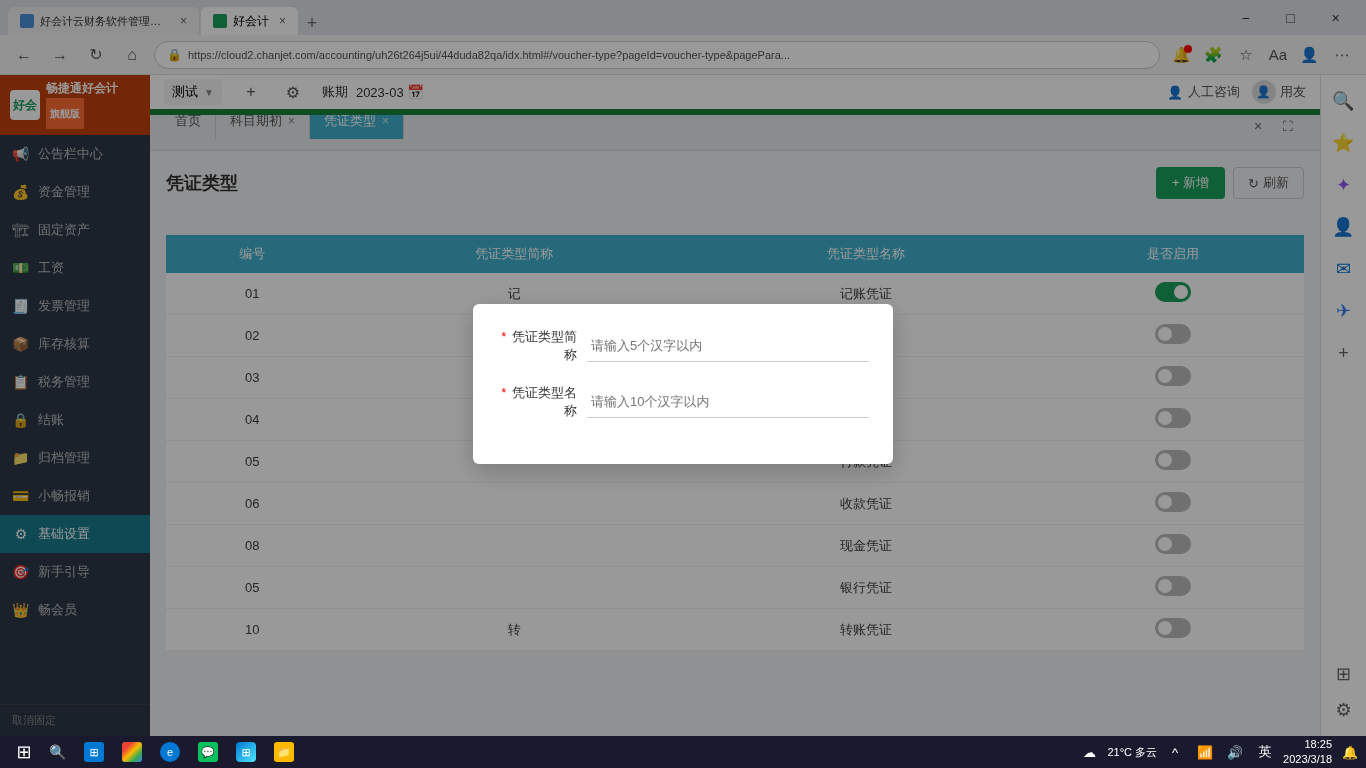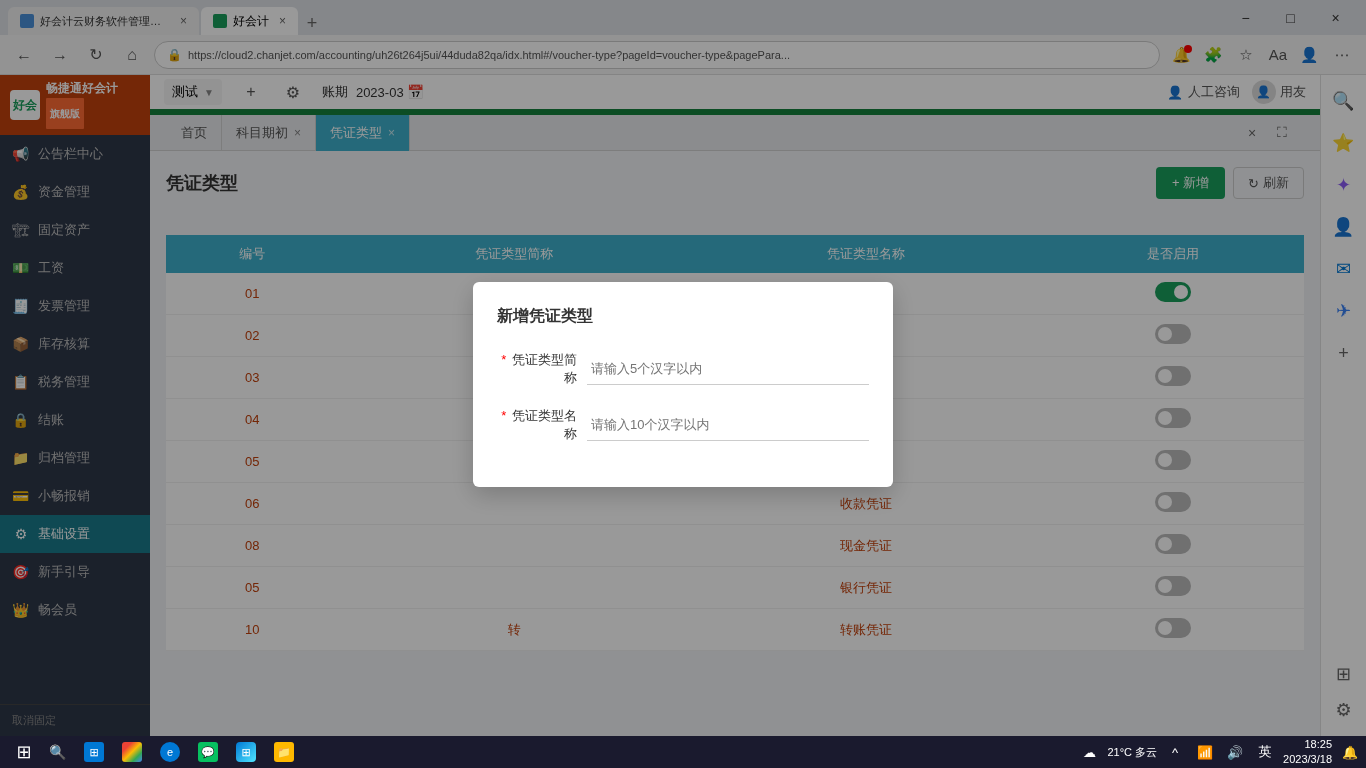--- a/index.html
+++ b/index.html
@@ -125,23 +125,23 @@
       flex: 1;
       display: flex;
       flex-direction: column;
       background: #f0f2f5;
       overflow: hidden;
     }
 
     
     .tab-bar {
       display: flex;
-      align-items: center;
+      align-items: flex-end;
       background: #e8eaed;
-      padding: 17px;
+      padding: 11px;
       height: 36px;
       border-bottom: 1px solid #d0d0d0;
     }
     .page-tab {
       height: 36px;
       padding: 0 14px;
       display: flex;
       align-items: center;
       gap: 6px;
       cursor: pointer;
@@ -178,21 +178,21 @@
     .btn-refresh {
       background: transparent; color: #555; border: 1px solid #ccc;
       padding: 6px 14px; border-radius: 4px; cursor: pointer; font-size: 13px;
       display: flex; align-items: center; gap: 4px;
     }
 
     
     .data-table { width: 100%; border-collapse: collapse; background: #fff; margin-top: 36px; }
     .data-table thead tr { background: #3fb0cb; color: #fff; }
     .data-table th { padding: 10px 12px; text-align: center; font-weight: normal; font-size: 13px; }
-    .data-table td { padding: 9px 12px; text-align: center; font-size: 13px; color: #c2410c; border-bottom: 1px solid #f0f0f0; }
+    .data-table td { padding: 9px 12px; text-align: center; font-size: 13px; color: #404040; border-bottom: 1px solid #f0f0f0; }
     .toggle-on { width: 36px; height: 20px; background: #1a9e5c; border-radius: 10px; position: relative; display: inline-block; }
     .toggle-on::after { content: ''; position: absolute; right: 3px; top: 3px; width: 14px; height: 14px; background: #fff; border-radius: 50%; }
     .toggle-off { width: 36px; height: 20px; background: #bbb; border-radius: 10px; position: relative; display: inline-block; }
     .toggle-off::after { content: ''; position: absolute; left: 3px; top: 3px; width: 14px; height: 14px; background: #fff; border-radius: 50%; }
 
     
     .overlay {
       position: fixed;
       top: 0; left: 0;
       width: 100%; height: 100%;
@@ -511,21 +511,20 @@
     <div class="right-panel-icon">+</div>
     <div style="margin-top:auto;">
       <div class="right-panel-icon">⊞</div>
       <div class="right-panel-icon">⚙</div>
     </div>
   </div>
 </div>
 
 <div class="overlay">
   <div class="dialog">
-    <div class="dialog-title">新增凭证类型</div>
     <div class="form-row">
       <label class="form-label">
         <span class="required">*</span>
         <span>凭证类型简称</span>
       </label>
       <input class="form-input" type="text" placeholder="请输入5个汉字以内" style="">
     </div>
     <div class="form-row">
       <label class="form-label">
         <span class="required">*</span>

